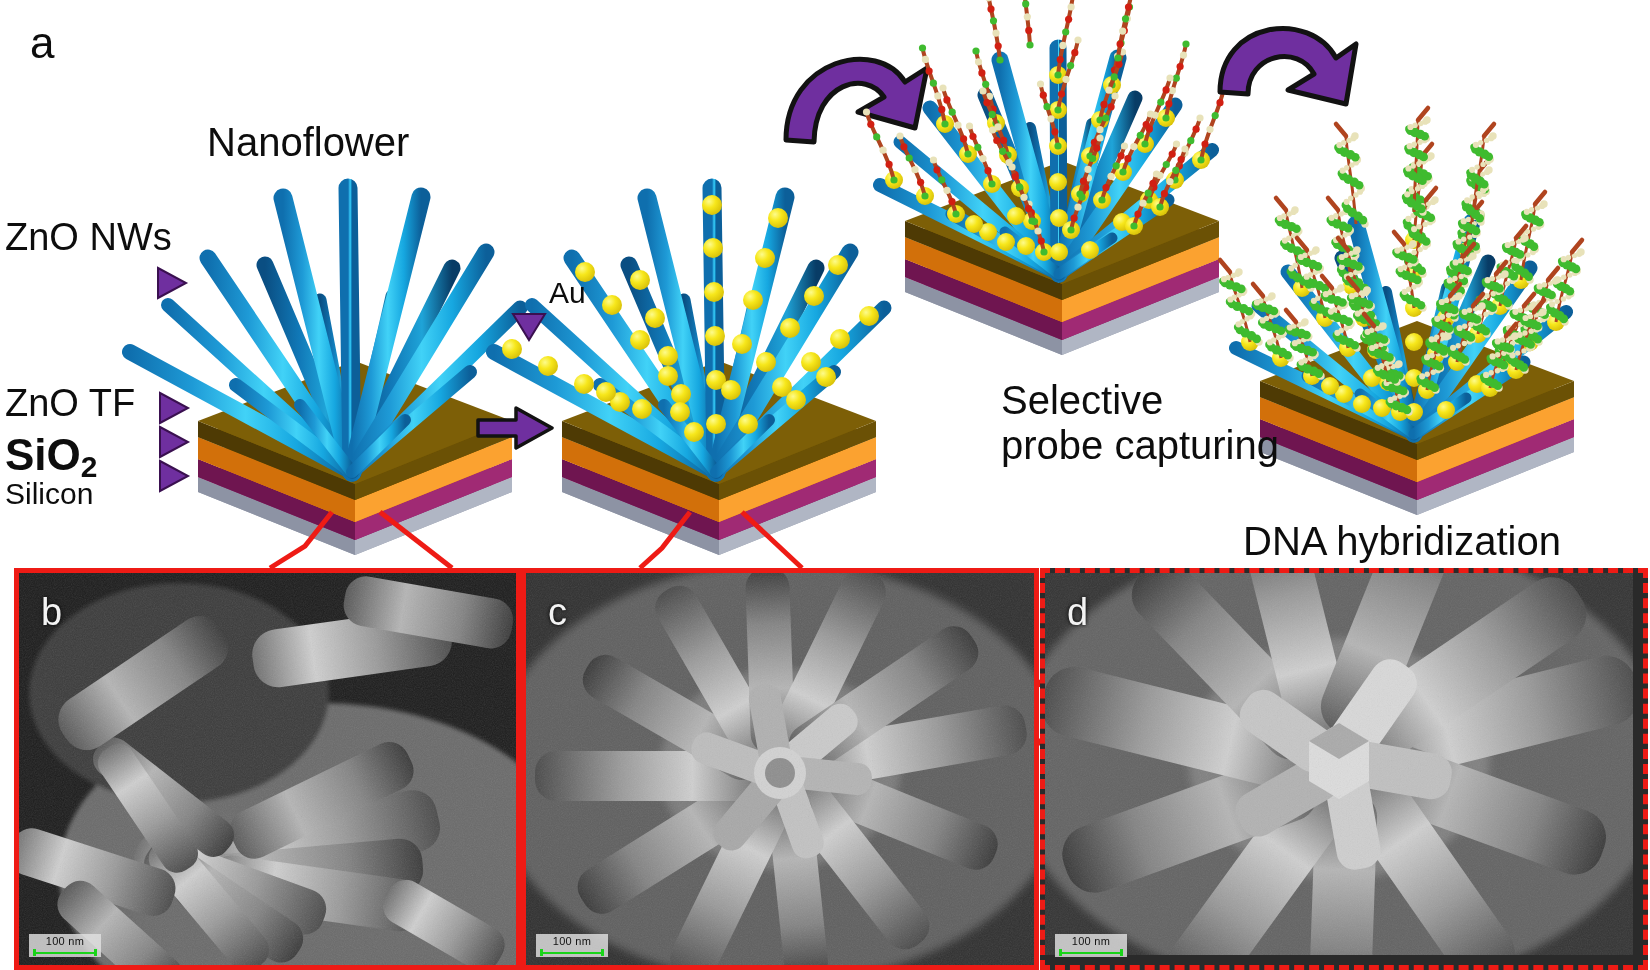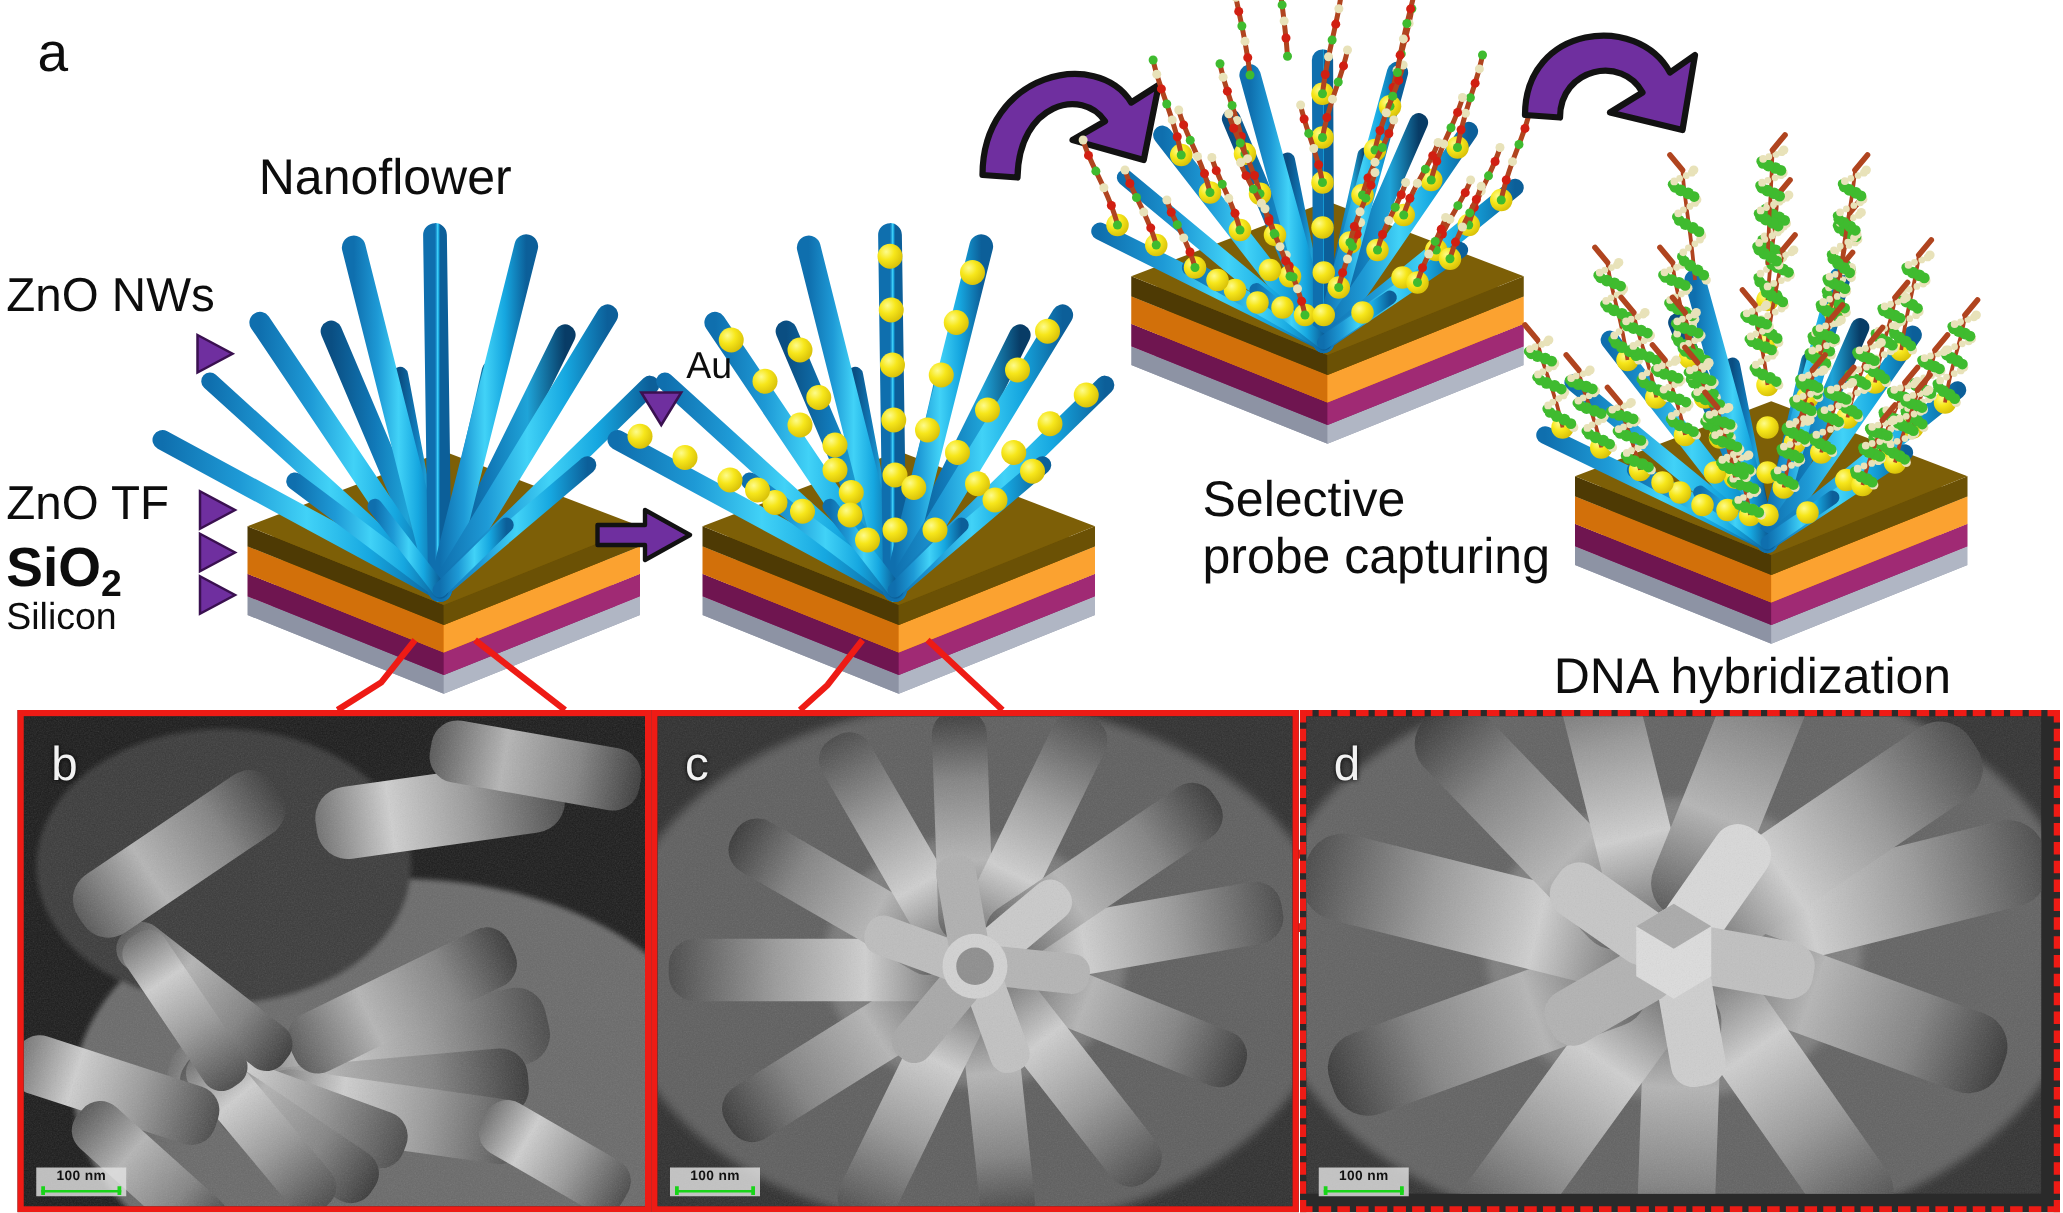--- a/index.html
+++ b/index.html
@@ -8,21 +8,21 @@
     position:relative;width:1650px;height:970px;background:#ffffff;
     overflow:hidden;
   }
   .lbl{
     position:absolute;color:#0d0d0d;font-family:"Liberation Sans",sans-serif;
     font-weight:400;line-height:1.12;white-space:pre-line;
   }
   #panel-a-letter{left:30px;top:18px;font-size:44px;}
   #lbl-nanoflower{left:207px;top:120px;font-size:40px;}
   #lbl-spotted{left:583px;top:118px;font-size:40px;}
-  #lbl-selective{left:962px;top:378px;font-size:40px;}
+  #lbl-selective{left:1001px;top:378px;font-size:40px;}
   #lbl-dna-hyb{left:1243px;top:519px;font-size:40px;}
   #lbl-znonws{left:5px;top:216px;font-size:38px;}
   #lbl-znotf{left:5px;top:382px;font-size:38px;}
   #lbl-sio2{left:5px;top:430px;font-size:44px;font-weight:bold;}
   #lbl-silicon{left:5px;top:477px;font-size:30px;}
   #lbl-au{left:502px;top:276px;font-size:30px;margin-left:47px;}
   .sub{font-size:0.68em;vertical-align:-0.25em;}
 
   
   .sem{
@@ -34,21 +34,21 @@
   .sem-letter{
     position:absolute;color:#f2f2f2;font-size:38px;
     font-family:"Liberation Sans",sans-serif;text-shadow:0 0 4px #000;
   }
   .scalebar{
     position:absolute;left:10px;bottom:8px;
     background:rgba(225,225,225,0.82);
     padding:2px 4px 1px 4px;display:flex;flex-direction:column;
     align-items:center;
   }
-  .scalebar .txt{font-size:11px;color:#111;line-height:1;letter-spacing:0.3px;font-weight:bold;}
+  .scalebar .txt{font-size:11px;color:#111;line-height:1;letter-spacing:0.3px;}
   .scalebar .bar{
     margin-top:2px;width:64px;height:7px;position:relative;
   }
   .scalebar .bar:before,.scalebar .bar:after{
     content:"";position:absolute;top:0;width:3px;height:7px;background:#19d419;
   }
   .scalebar .bar:before{left:0;}
   .scalebar .bar:after{right:0;}
   .scalebar .bar span{
     position:absolute;left:0;right:0;top:3px;height:2px;background:#19d419;display:block;

